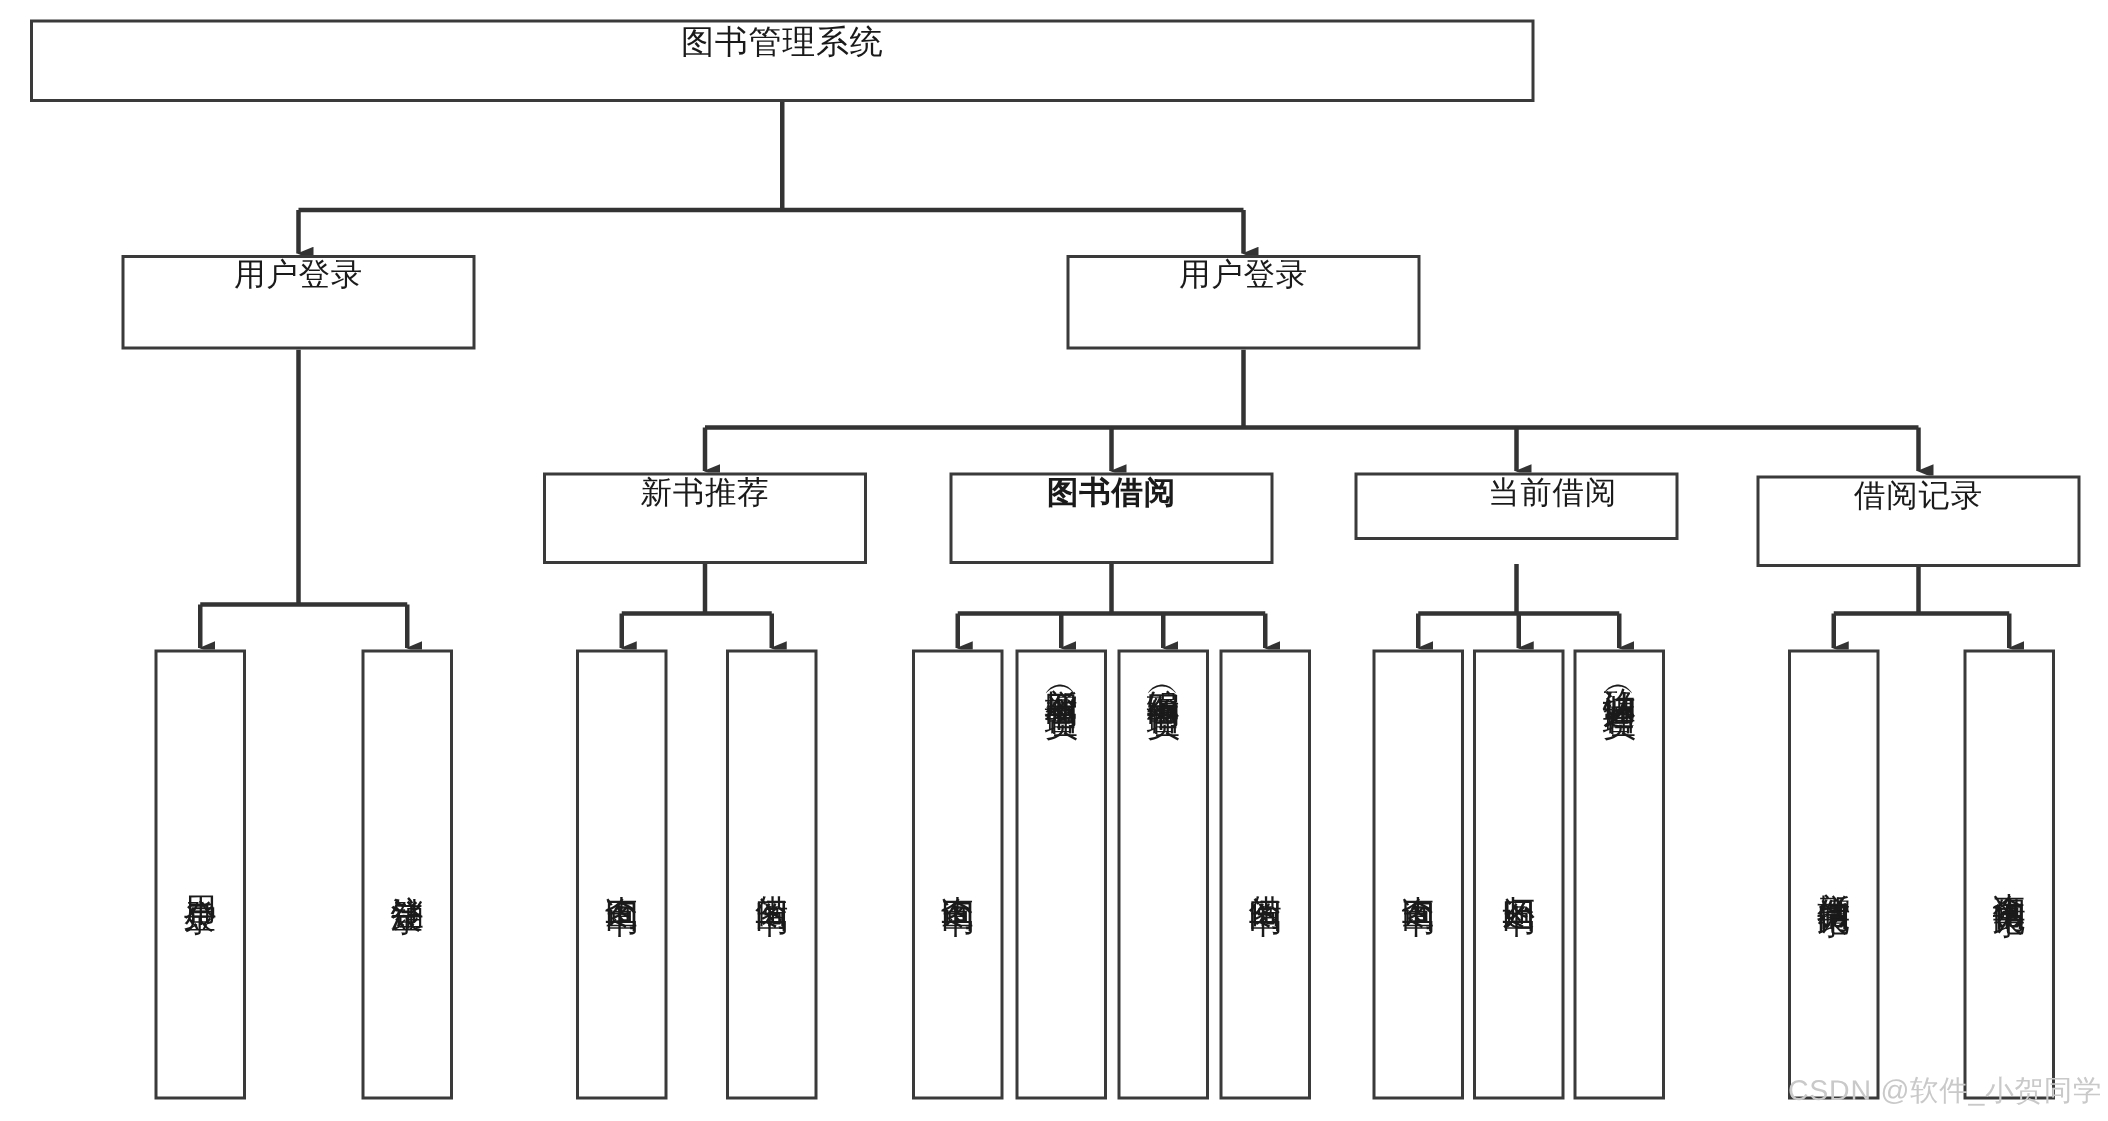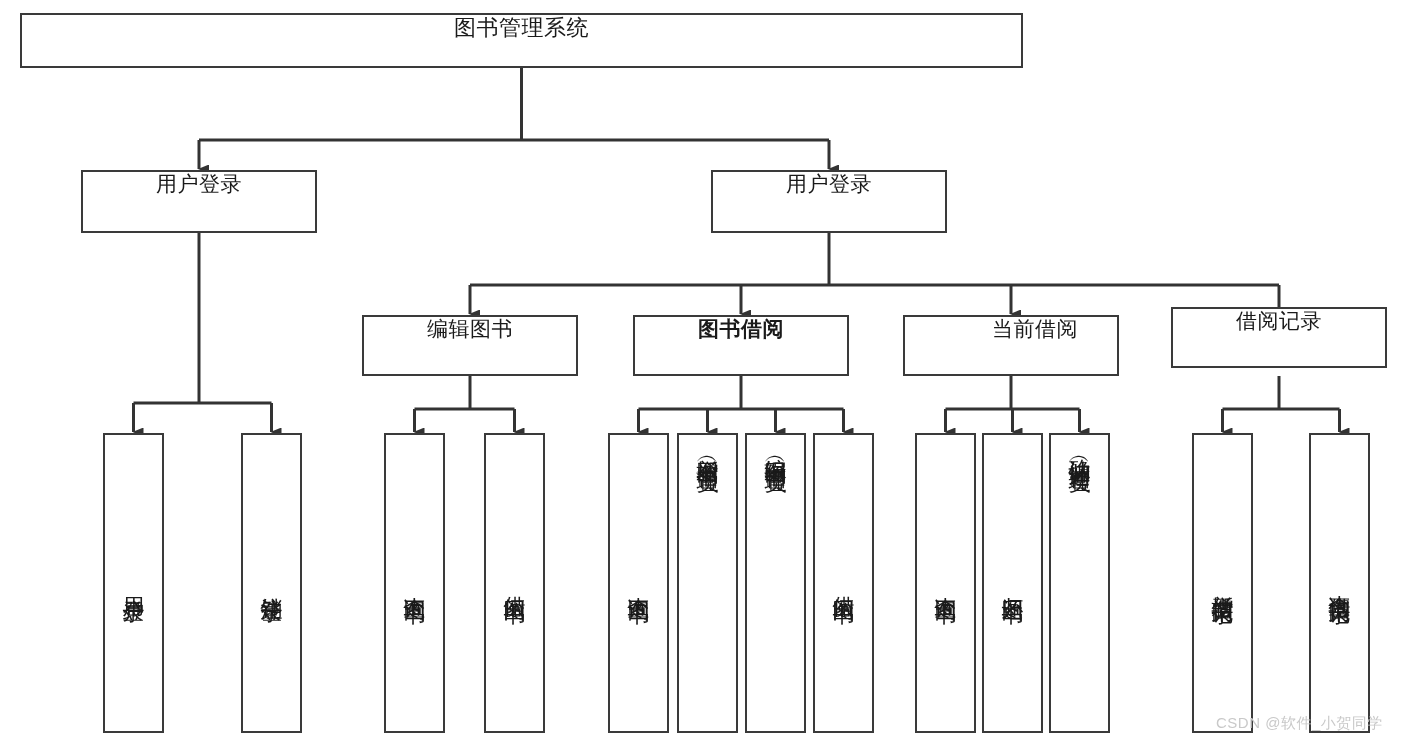--- a/index.html
+++ b/index.html
@@ -62,25 +62,24 @@
     line-height: 1.0;
     letter-spacing: 2px;
   }
   .node.vertical.centered {
     align-items: center;
     padding-top: 0;
   }
   .watermark {
     position: absolute;
     color: #c9c9c9;
-    font-size: 15px;
+    font-size: 19px;
     white-space: nowrap;
     letter-spacing: 0.5px;
     pointer-events: none;
-    padding-left: 24px;
   }
 </style>
 </head>
 <body>
 
 <div id="diagram-root">
 
   <svg class="connectors" viewBox="0 0 1405 747" xmlns="http://www.w3.org/2000/svg">
     <defs>
       <marker id="arrowhead" markerWidth="9" markerHeight="11" refX="4.5" refY="10" orient="auto" markerUnits="userSpaceOnUse">
@@ -128,29 +127,29 @@
       <div class="node horizontal root" style="left: 20px; top: 13px; width: 1003px; height: 55px; border-color: rgb(58, 58, 58); background: rgb(255, 255, 255);">
         <span class="node-label" style="color: rgb(26, 26, 26);">图书管理系统</span>
       </div>
       <div class="node horizontal" style="left: 81px; top: 170px; width: 236px; height: 63px; border-color: rgb(58, 58, 58); background: rgb(255, 255, 255);">
         <span class="node-label" style="color: rgb(26, 26, 26);">用户登录</span>
       </div>
       <div class="node horizontal" style="left: 711px; top: 170px; width: 236px; height: 63px; border-color: rgb(58, 58, 58); background: rgb(255, 255, 255);">
         <span class="node-label" style="color: rgb(26, 26, 26);">用户登录</span>
       </div>
       <div class="node horizontal" style="left: 362px; top: 315px; width: 216px; height: 61px; border-color: rgb(58, 58, 58); background: rgb(255, 255, 255);">
-        <span class="node-label" style="color: rgb(26, 26, 26);">编辑图书</span>
+        <span class="node-label" style="color: rgb(26, 26, 26);">新书推荐</span>
       </div>
       <div class="node horizontal" style="left: 633px; top: 315px; width: 216px; height: 61px; border-color: rgb(58, 58, 58); background: rgb(255, 255, 255);">
         <span class="node-label" style="color: rgb(26, 26, 26); font-weight: bold;">图书借阅</span>
       </div>
-      <div class="node horizontal" style="left: 903px; top: 315px; width: 216px; height: 61px; border-color: rgb(58, 58, 58); background: rgb(255, 255, 255); padding-left: 48px;">
+      <div class="node horizontal" style="left: 903px; top: 315px; width: 216px; height: 45px; border-color: rgb(58, 58, 58); background: rgb(255, 255, 255); padding-left: 48px;">
         <span class="node-label" style="color: rgb(26, 26, 26);">当前借阅</span>
       </div>
-      <div class="node horizontal" style="left: 1171px; top: 307px; width: 216px; height: 61px; border-color: rgb(58, 58, 58); background: rgb(255, 255, 255);">
+      <div class="node horizontal" style="left: 1171px; top: 317px; width: 216px; height: 61px; border-color: rgb(58, 58, 58); background: rgb(255, 255, 255);">
         <span class="node-label" style="color: rgb(26, 26, 26);">借阅记录</span>
       </div>
       <div class="node vertical centered" style="left: 103px; top: 433px; width: 61px; height: 300px; border-color: rgb(58, 58, 58); background: rgb(255, 255, 255);">
         <span class="node-label" style="color: rgb(26, 26, 26);">用户登录</span>
       </div>
       <div class="node vertical centered" style="left: 241px; top: 433px; width: 61px; height: 300px; border-color: rgb(58, 58, 58); background: rgb(255, 255, 255);">
         <span class="node-label" style="color: rgb(26, 26, 26);">注销登录</span>
       </div>
       <div class="node vertical centered" style="left: 384px; top: 433px; width: 61px; height: 300px; border-color: rgb(58, 58, 58); background: rgb(255, 255, 255);">
         <span class="node-label" style="color: rgb(26, 26, 26);">查询图书</span>

